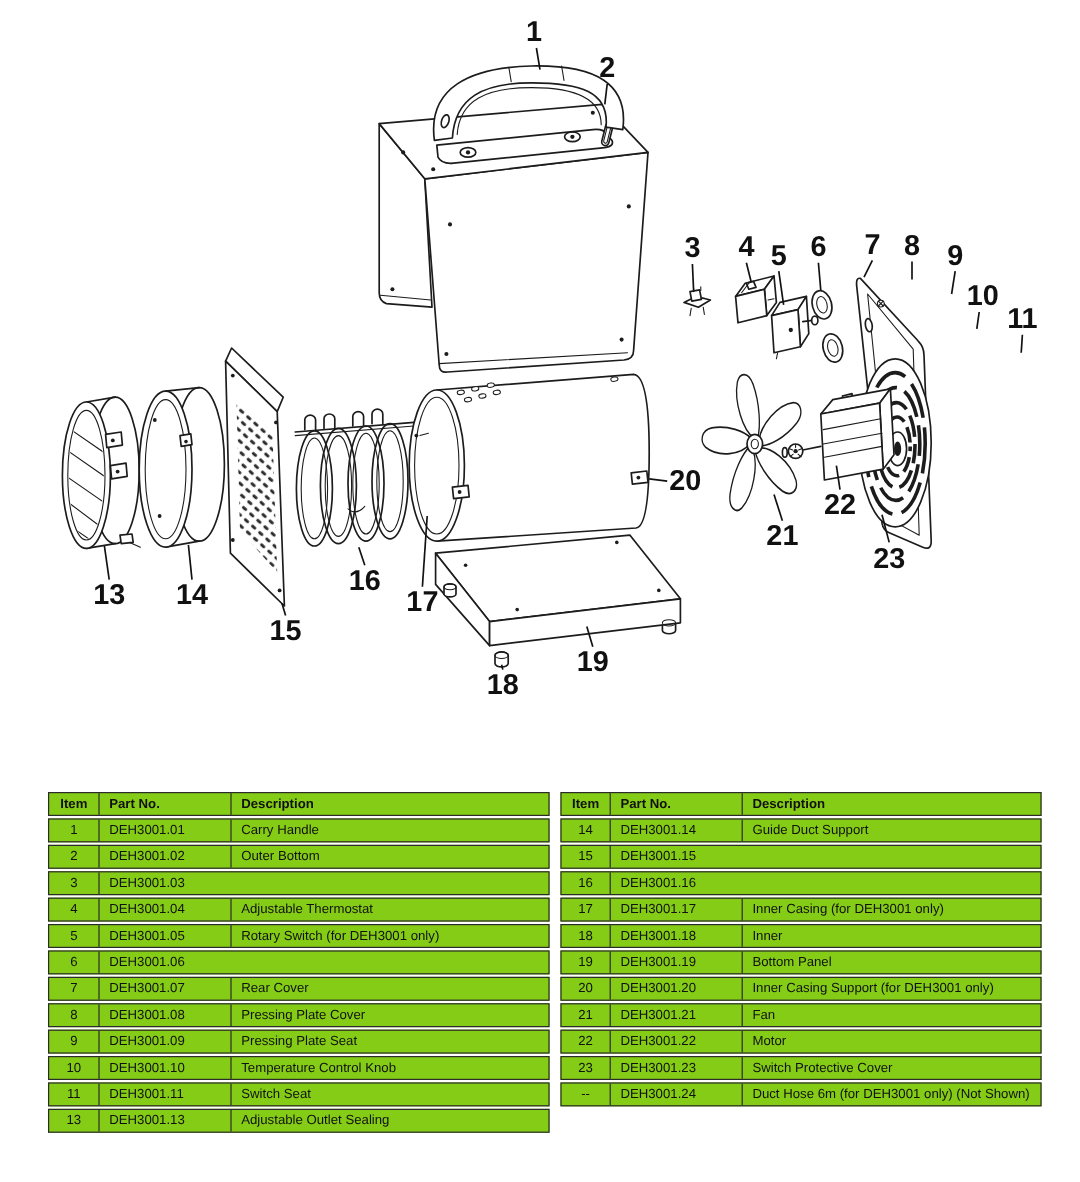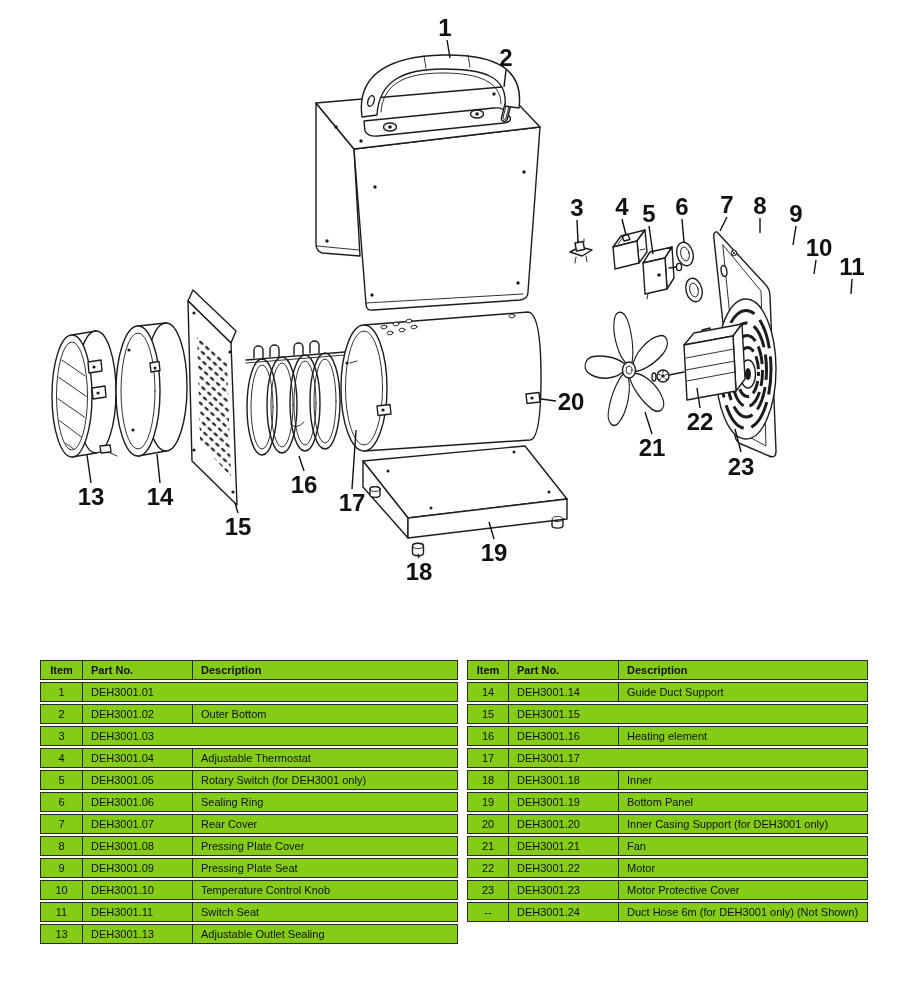--- a/index.html
+++ b/index.html
@@ -316,20 +316,21 @@
 
   <div class="parts-table" id="table-left">
       <div class="t-row head">
         <div class="t-cell">Item</div>
         <div class="t-cell">Part No.</div>
         <div class="t-cell">Description</div>
       </div>
       <div class="t-row">
         <div class="t-cell">1</div>
         <div class="t-cell">DEH3001.01</div>
+        <div class="t-cell">Carry Handle</div>
       </div>
       <div class="t-row">
         <div class="t-cell">2</div>
         <div class="t-cell">DEH3001.02</div>
         <div class="t-cell">Outer Bottom</div>
       </div>
       <div class="t-row">
         <div class="t-cell">3</div>
         <div class="t-cell">DEH3001.03</div>
       </div>
@@ -339,21 +340,20 @@
         <div class="t-cell">Adjustable Thermostat</div>
       </div>
       <div class="t-row">
         <div class="t-cell">5</div>
         <div class="t-cell">DEH3001.05</div>
         <div class="t-cell">Rotary Switch (for DEH3001 only)</div>
       </div>
       <div class="t-row">
         <div class="t-cell">6</div>
         <div class="t-cell">DEH3001.06</div>
-        <div class="t-cell">Sealing Ring</div>
       </div>
       <div class="t-row">
         <div class="t-cell">7</div>
         <div class="t-cell">DEH3001.07</div>
         <div class="t-cell">Rear Cover</div>
       </div>
       <div class="t-row">
         <div class="t-cell">8</div>
         <div class="t-cell">DEH3001.08</div>
         <div class="t-cell">Pressing Plate Cover</div>
@@ -390,25 +390,25 @@
         <div class="t-cell">DEH3001.14</div>
         <div class="t-cell">Guide Duct Support</div>
       </div>
       <div class="t-row">
         <div class="t-cell">15</div>
         <div class="t-cell">DEH3001.15</div>
       </div>
       <div class="t-row">
         <div class="t-cell">16</div>
         <div class="t-cell">DEH3001.16</div>
-        <div class="t-cell">Heating element</div>
       </div>
       <div class="t-row">
         <div class="t-cell">17</div>
         <div class="t-cell">DEH3001.17</div>
+        <div class="t-cell">Inner Casing (for DEH3001 only)</div>
       </div>
       <div class="t-row">
         <div class="t-cell">18</div>
         <div class="t-cell">DEH3001.18</div>
         <div class="t-cell">Inner</div>
       </div>
       <div class="t-row">
         <div class="t-cell">19</div>
         <div class="t-cell">DEH3001.19</div>
         <div class="t-cell">Bottom Panel</div>
@@ -424,21 +424,21 @@
         <div class="t-cell">Fan</div>
       </div>
       <div class="t-row">
         <div class="t-cell">22</div>
         <div class="t-cell">DEH3001.22</div>
         <div class="t-cell">Motor</div>
       </div>
       <div class="t-row">
         <div class="t-cell">23</div>
         <div class="t-cell">DEH3001.23</div>
-        <div class="t-cell">Motor Protective Cover</div>
+        <div class="t-cell">Switch Protective Cover</div>
       </div>
       <div class="t-row">
         <div class="t-cell">--</div>
         <div class="t-cell">DEH3001.24</div>
         <div class="t-cell">Duct Hose 6m (for DEH3001 only) (Not Shown)</div>
       </div>
     </div>
 </div>
 
 </body></html>

